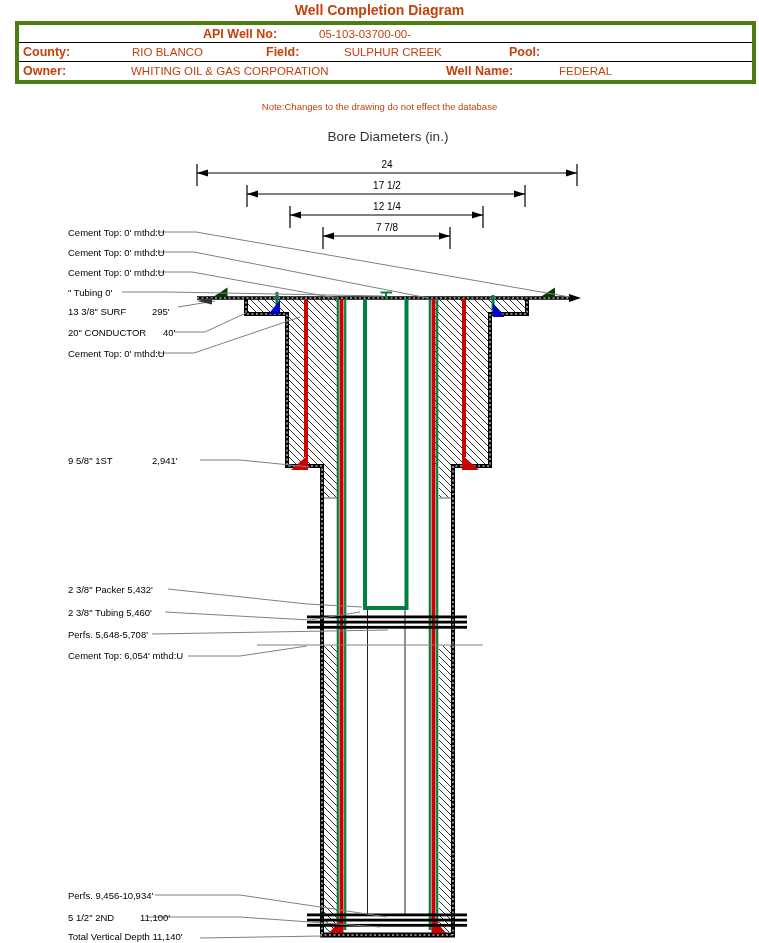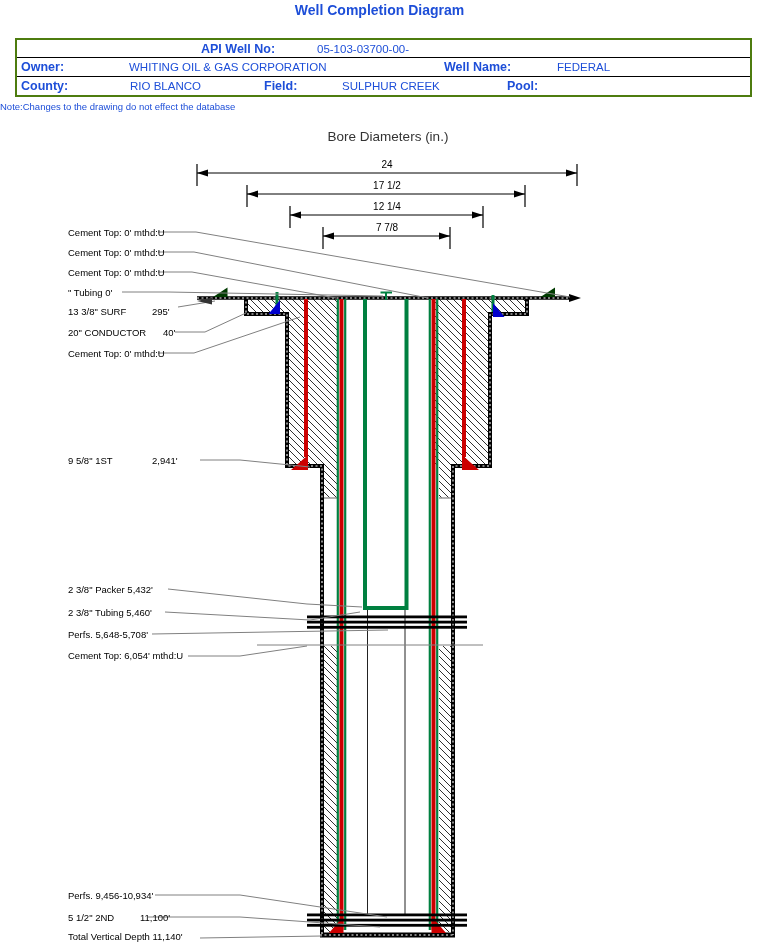--- a/index.html
+++ b/index.html
@@ -1,57 +1,57 @@
 <!DOCTYPE html>
 <html><head>
 <meta charset="utf-8">
 <style>
   html,body{margin:0;padding:0;background:#fff;}
   #screen{position:relative;width:759px;height:943px;background:#fff;overflow:hidden;
-          font-family:"Liberation Sans",sans-serif;color:#1d4ed8;}
+          font-family:"Liberation Sans",sans-serif;color:#c2410c;}
   .hdr-title{position:absolute;top:2px;left:0;width:759px;text-align:center;
              font-size:14px;font-weight:bold;}
-  .info-table{position:absolute;left:15px;top:21px;width:733px;border:2px solid #4d7c0f;background:#fff;margin-top:17px;}
+  .info-table{position:absolute;left:15px;top:21px;width:733px;border:4px solid #4d7c0f;background:#fff;}
   .irow{position:relative;border-bottom:1px solid #000;}
   .irow:last-child{border-bottom:none;}
   .r1{height:17px;} .r2{height:18px;} .r3{height:18px;} .r4{height:19px;}
   .irow span{position:absolute;top:50%;transform:translateY(-52%);white-space:nowrap;}
   .lbl{font-weight:bold;font-size:12.5px;}
   .val{font-size:11.5px;}
-  .note{position:absolute;top:101px;left:0;width:759px;text-align:left;font-size:9.5px;}
+  .note{position:absolute;top:101px;left:0;width:759px;text-align:center;font-size:9.5px;}
   svg{position:absolute;left:0;top:0;}
   text{font-family:"Liberation Sans",sans-serif;}
   .dlab{font-size:9.5px;fill:#000;}
   .dimnum{font-size:10px;fill:#000;}
 </style>
 </head>
 <body>
 
 <div id="screen">
 
   <div class="hdr-title">Well Completion Diagram</div>
 
   <div class="info-table">
     <div class="irow r1">
       <span class="lbl" style="left:184px">API Well No:</span>
       <span class="val" style="left:300px">05-103-03700-00-</span>
-    </div>
-    <div class="irow r2">
-      <span class="lbl" style="left:4px">Owner:</span>
-      <span class="val" style="left:112px">WHITING OIL &amp; GAS CORPORATION</span>
-      <span class="lbl" style="left:427px">Well Name:</span>
-      <span class="val" style="left:540px">FEDERAL</span>
     </div>
     <div class="irow r3">
       <span class="lbl" style="left:4px">County:</span>
       <span class="val" style="left:113px">RIO BLANCO</span>
       <span class="lbl" style="left:247px">Field:</span>
       <span class="val" style="left:325px">SULPHUR CREEK</span>
       <span class="lbl" style="left:490px">Pool:</span>
       <span class="val" style="left:540px"></span>
+    </div>
+    <div class="irow r2">
+      <span class="lbl" style="left:4px">Owner:</span>
+      <span class="val" style="left:112px">WHITING OIL &amp; GAS CORPORATION</span>
+      <span class="lbl" style="left:427px">Well Name:</span>
+      <span class="val" style="left:540px">FEDERAL</span>
     </div>
   </div>
 
   <div class="note">Note:Changes to the drawing do not effect the database</div>
 
   <svg width="759" height="943" viewBox="0 0 759 943">
     <defs>
       <pattern id="hatch" width="7" height="7" patternUnits="userSpaceOnUse">
         <rect width="7" height="7" fill="#fff"></rect>
         <path d="M-1,-1 L8,8" stroke="#1a1a1a" stroke-width="0.9"></path>

